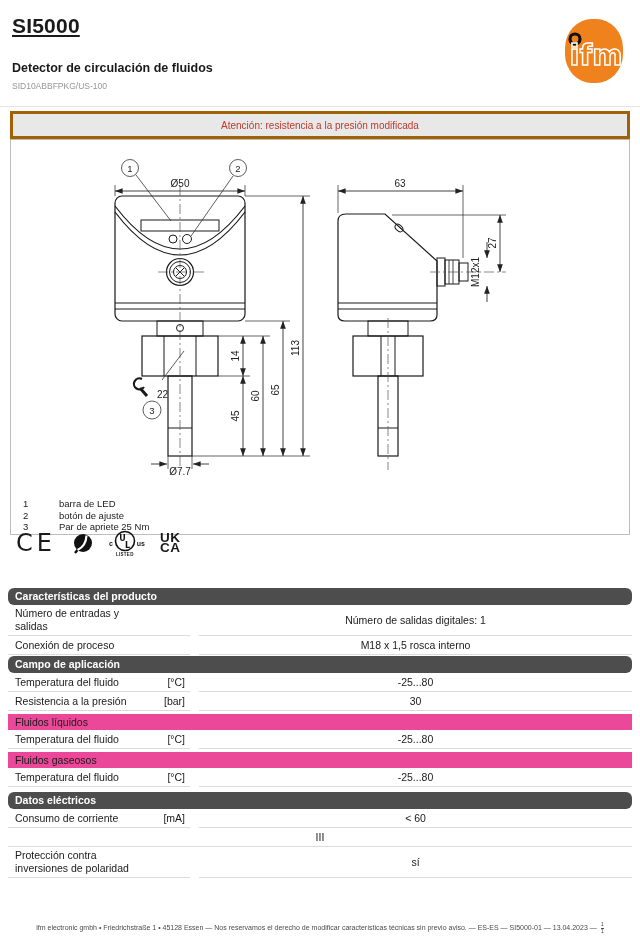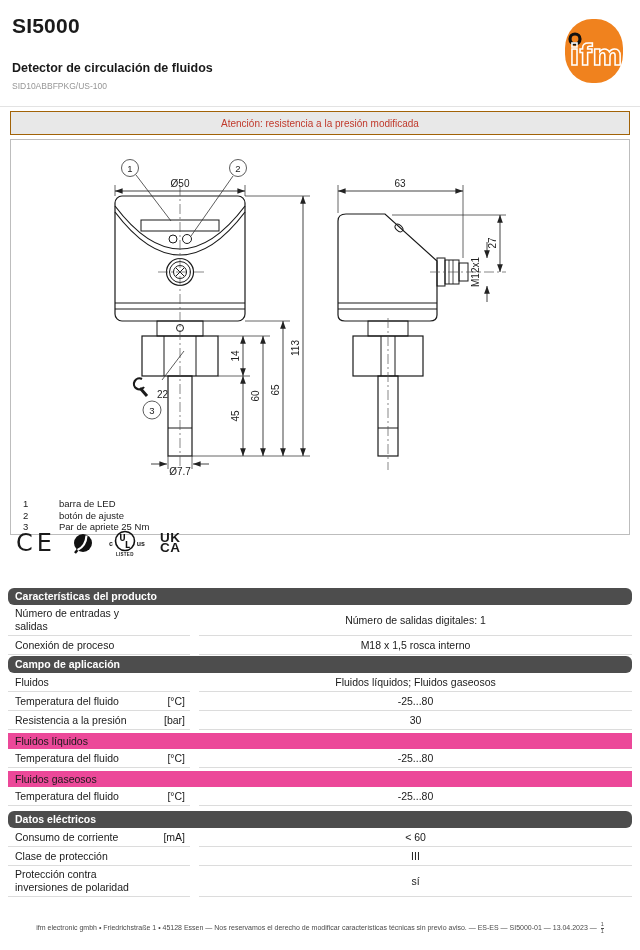--- a/index.html
+++ b/index.html
@@ -1,28 +1,28 @@
 <!DOCTYPE html>
 <html><head>
 <meta charset="utf-8">
 <style>
   html,body{margin:0;padding:0;background:#fff;}
   body{width:640px;height:950px;position:relative;overflow:hidden;
        font-family:"Liberation Sans",sans-serif;color:#1a1a1a;}
 
   
-  .page-title{position:absolute;top:14px;left:12px;font-size:21px;font-weight:bold;letter-spacing:.2px;}
+  .page-title{position:absolute;top:14px;left:12px;font-size:21px;font-weight:bold;letter-spacing:.2px;text-decoration:underline;}
   .page-subtitle{position:absolute;top:61px;left:12px;font-size:12.5px;font-weight:bold;}
   .article-number{position:absolute;top:81px;left:12px;font-size:8.5px;color:#969696;}
   .logo{position:absolute;top:18px;right:16px;width:60px;height:66px;}
   .header-divider{position:absolute;top:106px;left:0;width:640px;border-top:1px solid #e3e3e3;}
 
   
   .warning-banner{position:absolute;top:111px;left:10px;right:10px;height:22px;
-    background:#e8e8e8;border:1px solid #a16207;display:flex;align-items:center;justify-content:center;
+    background:#e8e8e8;border:3px solid #a16207;display:flex;align-items:center;justify-content:center;
     font-size:10px;color:#c0392b;}
 
   
   .drawing-box{position:absolute;top:139px;left:10px;right:10px;height:394px;
     border:1px solid #bdbdbd;background:#fff;}
   .drawing-svg{position:absolute;top:0;left:0;}
   .legend{position:absolute;left:12px;top:358px;font-size:9.5px;line-height:11.5px;color:#1a1a1a;}
   .legend-row{display:flex;}
   .legend-num{width:36px;}
 
@@ -255,27 +255,20 @@
     <div class="tlabel">
         <span class="lab">Conexión de proceso</span>
         <span class="unit"></span>
       </div>
     <div class="tvalue">M18 x 1,5 rosca interno</div>
   </div>
 
   <div class="sec-header mt4">Campo de aplicación</div>
   <div class="trow">
     <div class="tlabel">
-        <span class="lab">Fluidos</span>
-        <span class="unit"></span>
-      </div>
-    <div class="tvalue">Fluidos líquidos; Fluidos gaseosos</div>
-  </div>
-  <div class="trow">
-    <div class="tlabel">
         <span class="lab">Temperatura del fluido</span>
         <span class="unit">[°C]</span>
       </div>
     <div class="tvalue">-25...80</div>
   </div>
   <div class="trow">
     <div class="tlabel">
         <span class="lab">Resistencia a la presión</span>
         <span class="unit">[bar]</span>
       </div>
@@ -302,24 +295,20 @@
 
   <div class="sec-header mt5">Datos eléctricos</div>
   <div class="trow">
     <div class="tlabel">
         <span class="lab">Consumo de corriente</span>
         <span class="unit">[mA]</span>
       </div>
     <div class="tvalue">&lt; 60</div>
   </div>
   <div class="trow">
-    <div class="tlabel">
-        <span class="lab">Clase de protección</span>
-        <span class="unit"></span>
-      </div>
     <div class="tvalue">III</div>
   </div>
   <div class="trow">
     <div class="tlabel">
         <span class="lab">Protección contra inversiones de polaridad</span>
         <span class="unit"></span>
       </div>
     <div class="tvalue">sí</div>
   </div>
 

